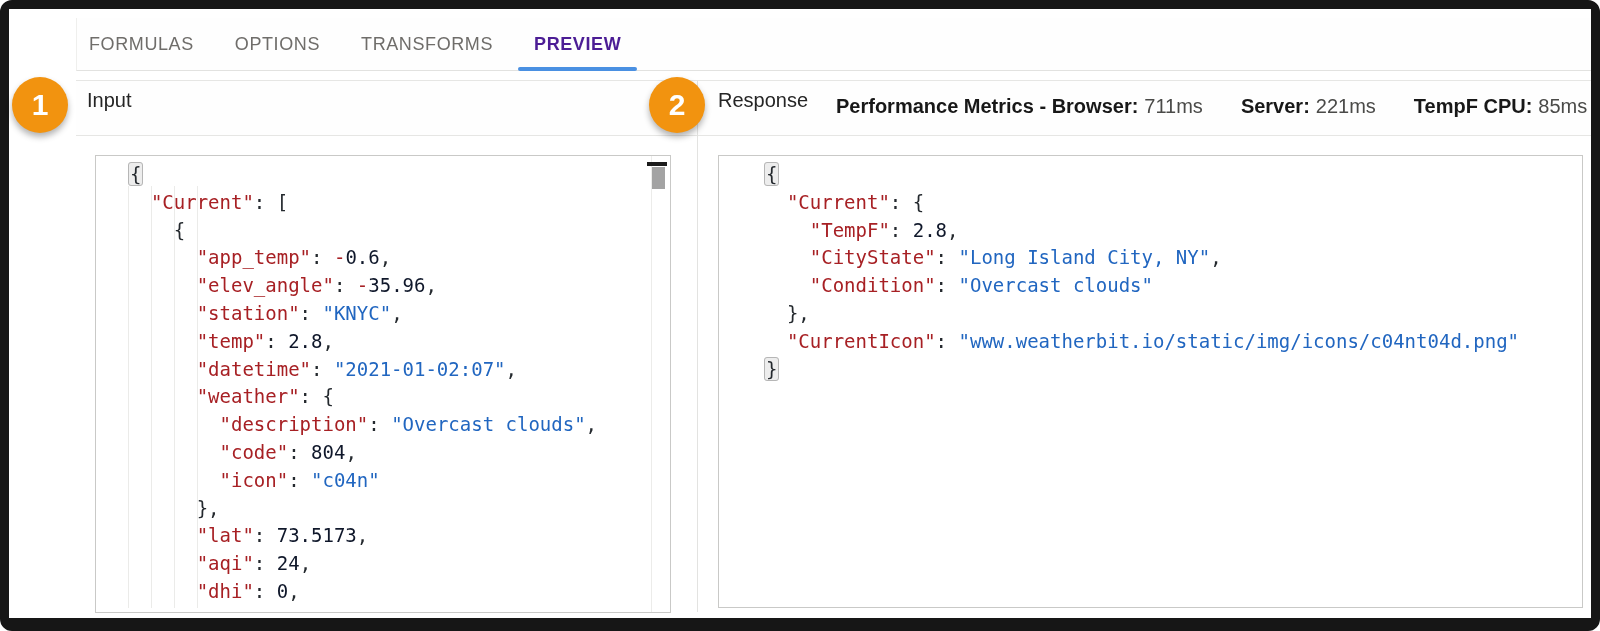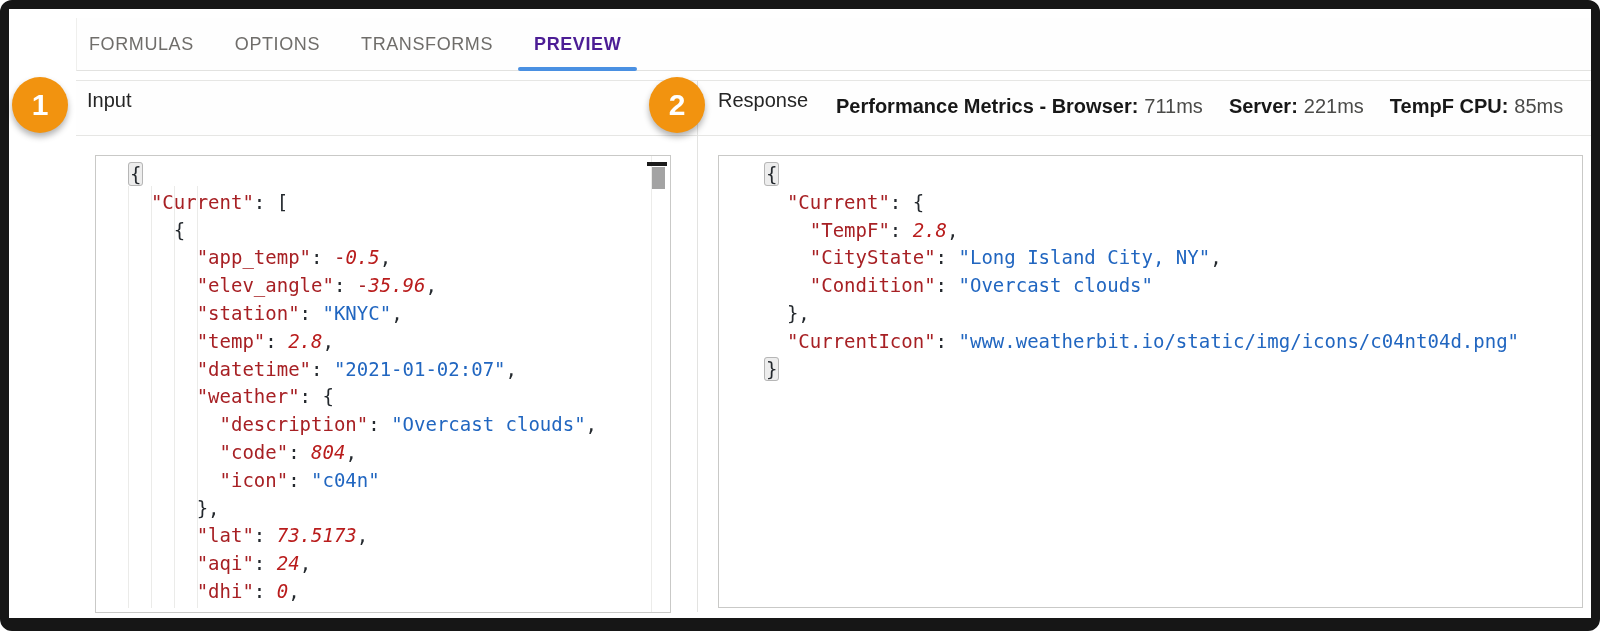--- a/index.html
+++ b/index.html
@@ -22,40 +22,40 @@
   .hband{position:absolute;left:67px;right:0;top:71px;height:56px;box-sizing:border-box;
     border-top:1px solid #e6e6e4;border-bottom:1px solid #e6e6e4;background:#fefefe;}
   .badge{position:absolute;width:56px;height:56px;border-radius:50%;background:#f2930f;
     color:#ffffff;font-size:30px;font-weight:bold;display:flex;align-items:center;justify-content:center;
     box-shadow:0 4px 6px rgba(0,0,0,.30);z-index:5;}
   #badge-input{left:3px;top:68px;}
   #badge-response{left:640px;top:68px;}
   .sec-title{position:absolute;top:80px;font-size:20px;color:#252525;z-index:4;}
   #title-input{left:78px;}
   #title-response{left:701px;margin-left:8px;}
-  .metrics{position:absolute;left:827px;top:86px;display:flex;gap:26px;white-space:nowrap;}
+  .metrics{position:absolute;left:827px;top:86px;display:flex;gap:38px;white-space:nowrap;}
   .metric{font-size:20px;color:#4a4a48;}
   .metric b{color:#181818;margin-right:6px;font-weight:bold;}
 
   
   .vdivider{position:absolute;left:688px;top:71px;width:1px;height:532px;background:#e3e3e1;}
 
   
   .codebox{position:absolute;background:#ffffff;border:1px solid #c9c9c7;box-sizing:border-box;overflow:hidden;}
   #input-box{left:86px;top:146px;width:576px;height:458px;}
   #response-box{left:709px;top:146px;right:8px;height:453px;}
   .code{position:absolute;top:5px;left:0;right:0;bottom:0;
     font-family:"DejaVu Sans Mono",monospace;font-size:19px;line-height:27.8px;}
   #input-box .code{padding-left:32px;}
   #response-box .code{padding-left:45px;}
   .cl{white-space:pre;height:27.8px;}
   .t-p{color:#24292e;}
   .t-k{color:#a72024;}
   .t-s{color:#2166c0;}
-  .t-n{color:#b91c1c;font-style:italic;}
+  .t-n{color:#0f172a;}
   .t-m{color:#a72024;}
   .t-b{color:#24292e;background:#ededed;border:1px solid #b6b6b6;border-radius:3px;padding:0 1px;}
 
   
   .iguide{position:absolute;top:30px;bottom:4px;width:1px;background:#ebebe9;}
 
   
   .scroll-track{position:absolute;top:0;right:0;bottom:0;width:18px;border-left:1px solid #ececea;background:#ffffff;}
   .scroll-topbar{position:absolute;top:6px;right:3px;width:20px;height:4px;background:#1b1b1b;z-index:3;}
   .scroll-thumb{position:absolute;top:11px;right:5px;width:13px;height:22px;background:#a3a3a3;z-index:3;cursor:pointer;}
@@ -95,21 +95,21 @@
 
     <div class="codebox" id="input-box">
       <div class="iguide" style="left:32px"></div>
       <div class="iguide" style="left:55px"></div>
       <div class="iguide" style="left:78px"></div>
       <div class="iguide" style="left:101px"></div>
       <div class="code">
           <div class="cl"><span class="t-b">{</span></div>
           <div class="cl"><span class="t-p">  </span><span class="t-k">"Current"</span><span class="t-p">: [</span></div>
           <div class="cl"><span class="t-p">    {</span></div>
-          <div class="cl"><span class="t-p">      </span><span class="t-k">"app_temp"</span><span class="t-p">: </span><span class="t-m">-</span><span class="t-n">0.5</span><span class="t-p">,</span></div>
+          <div class="cl"><span class="t-p">      </span><span class="t-k">"app_temp"</span><span class="t-p">: </span><span class="t-m">-</span><span class="t-n">0.6</span><span class="t-p">,</span></div>
           <div class="cl"><span class="t-p">      </span><span class="t-k">"elev_angle"</span><span class="t-p">: </span><span class="t-m">-</span><span class="t-n">35.96</span><span class="t-p">,</span></div>
           <div class="cl"><span class="t-p">      </span><span class="t-k">"station"</span><span class="t-p">: </span><span class="t-s">"KNYC"</span><span class="t-p">,</span></div>
           <div class="cl"><span class="t-p">      </span><span class="t-k">"temp"</span><span class="t-p">: </span><span class="t-n">2.8</span><span class="t-p">,</span></div>
           <div class="cl"><span class="t-p">      </span><span class="t-k">"datetime"</span><span class="t-p">: </span><span class="t-s">"2021-01-02:07"</span><span class="t-p">,</span></div>
           <div class="cl"><span class="t-p">      </span><span class="t-k">"weather"</span><span class="t-p">: {</span></div>
           <div class="cl"><span class="t-p">        </span><span class="t-k">"description"</span><span class="t-p">: </span><span class="t-s">"Overcast clouds"</span><span class="t-p">,</span></div>
           <div class="cl"><span class="t-p">        </span><span class="t-k">"code"</span><span class="t-p">: </span><span class="t-n">804</span><span class="t-p">,</span></div>
           <div class="cl"><span class="t-p">        </span><span class="t-k">"icon"</span><span class="t-p">: </span><span class="t-s">"c04n"</span></div>
           <div class="cl"><span class="t-p">      },</span></div>
           <div class="cl"><span class="t-p">      </span><span class="t-k">"lat"</span><span class="t-p">: </span><span class="t-n">73.5173</span><span class="t-p">,</span></div>

